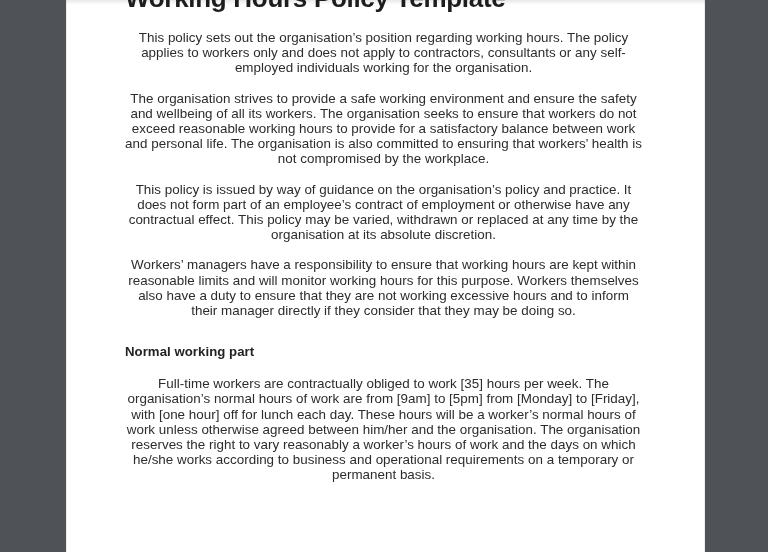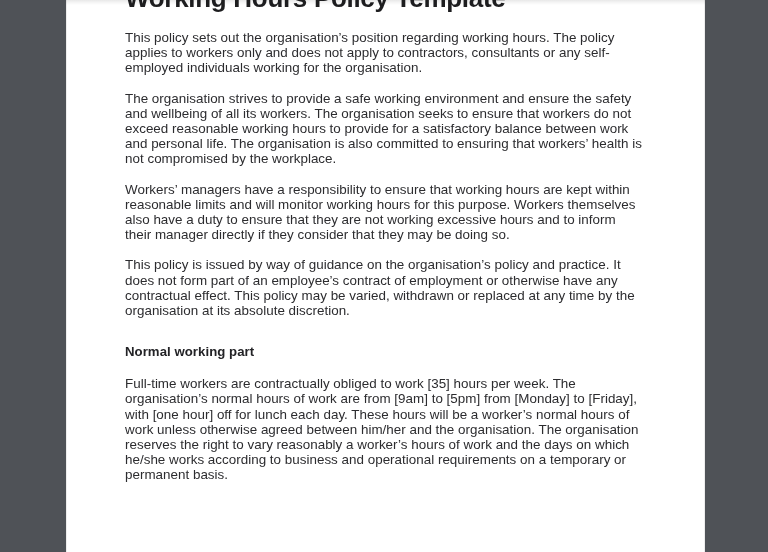--- a/index.html
+++ b/index.html
@@ -86,21 +86,21 @@
     color: #232326;
   }
 
   .body-para {
     margin: 15px 0 0 0;
     font-size: 13.4px;
     line-height: 15.2px;
     font-weight: normal;
     color: #2c2c2f;
     letter-spacing: 0.02px;
-    text-align: left;
+    text-align: center;
   }
 
   
   .section-heading + .body-para {
     margin-top: 16px;
   }
 </style>
 </head>
 <body>
 
@@ -114,23 +114,23 @@
 
     <div class="content">
 
       <h1 class="doc-title">Working Hours Policy Template</h1>
 
 
       <p class="body-para">This policy sets out the organisation’s position regarding working hours. The policy applies to workers only and does not apply to contractors, consultants or any self-employed individuals working for the organisation.</p>
 
       <p class="body-para">The organisation strives to provide a safe working environment and ensure the safety and wellbeing of all its workers. The organisation seeks to ensure that workers do not exceed reasonable working hours to provide for a satisfactory balance between work and personal life. The organisation is also committed to ensuring that workers’ health is not compromised by the workplace.</p>
 
+      <p class="body-para">This policy is issued by way of guidance on the organisation’s policy and practice. It does not form part of an employee’s contract of employment or otherwise have any contractual effect. This policy may be varied, withdrawn or replaced at any time by the organisation at its absolute discretion.</p>
+
       <p class="body-para">Workers’ managers have a responsibility to ensure that working hours are kept within reasonable limits and will monitor working hours for this purpose. Workers themselves also have a duty to ensure that they are not working excessive hours and to inform their manager directly if they consider that they may be doing so.</p>
-
-      <p class="body-para">This policy is issued by way of guidance on the organisation’s policy and practice. It does not form part of an employee’s contract of employment or otherwise have any contractual effect. This policy may be varied, withdrawn or replaced at any time by the organisation at its absolute discretion.</p>
 
       <h2 class="section-heading">Normal working part</h2>
 
       <p class="body-para">Full-time workers are contractually obliged to work [35] hours per week. The organisation’s normal hours of work are from [9am] to [5pm] from [Monday] to [Friday], with [one hour] off for lunch each day. These hours will be a worker’s normal hours of work unless otherwise agreed between him/her and the organisation. The organisation reserves the right to vary reasonably a worker’s hours of work and the days on which he/she works according to business and operational requirements on a temporary or permanent basis.</p>
 
     </div>
   </div>
 </div>
 
 </body></html>

